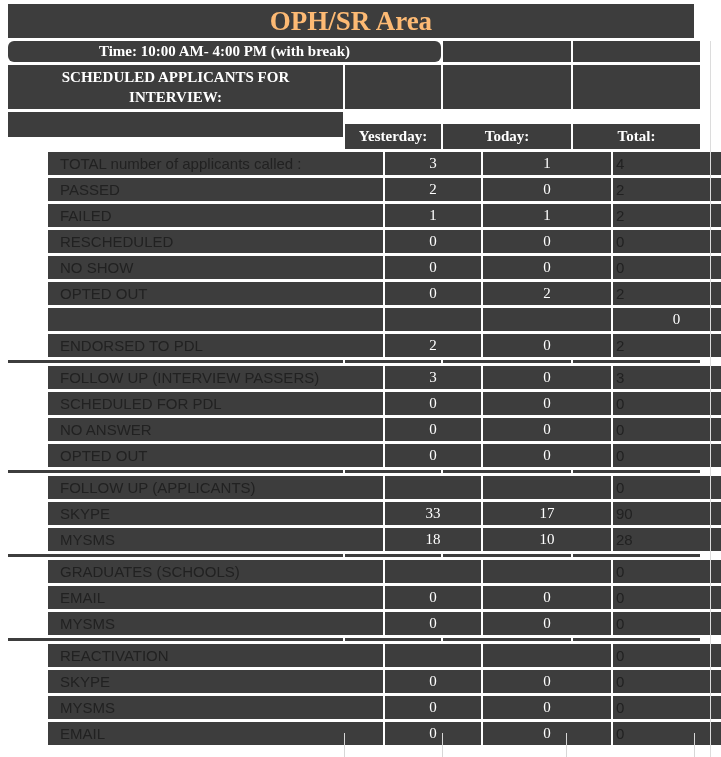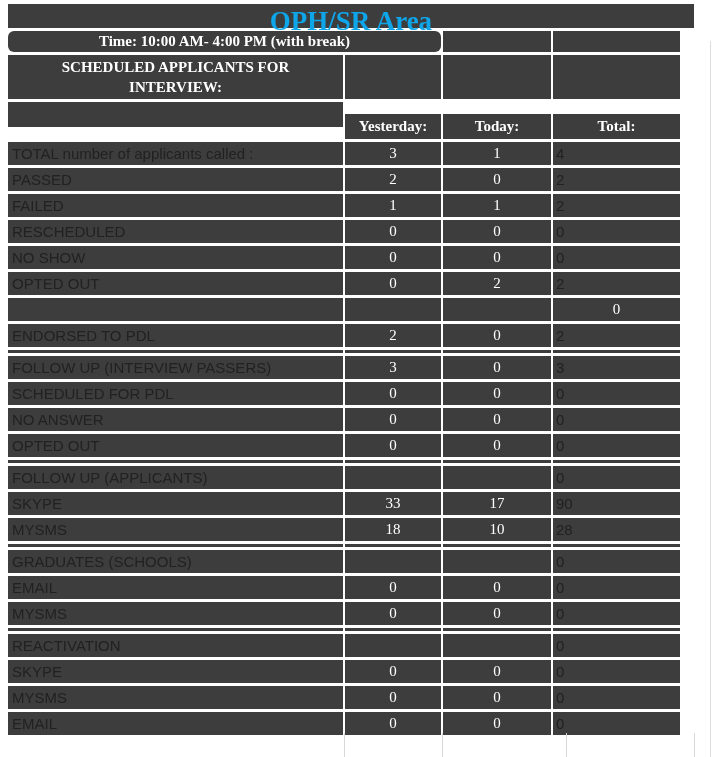--- a/index.html
+++ b/index.html
@@ -12,26 +12,26 @@
   }
   .sheet { position: absolute; top: 4px; left: 8px; width: 686px; }
 
   .row { display: flex; column-gap: 2px; margin-bottom: 3px; }
   .cell { background: #3d3d3d; box-sizing: border-box; flex: none; }
 
   .c-full  { width: 686px; }
   .c-merge { width: 433px; }
   .c-label { width: 335px; }
   .c-y     { width: 96px; }
-  .c-t     { width: 108px; }
+  .c-t     { width: 128px; }
   .c-tot   { width: 127px; }
 
   .title-cell {
-    height: 24px; line-height: 34px;
-    color: #0ea5e9; font-weight: bold; font-size: 27px;
+    height: 34px; line-height: 34px;
+    color: #fdba74; font-weight: bold; font-size: 27px;
     text-align: center;
   }
   .time-cell, .time-row .cell { height: 21px; }
   .time-cell {
     line-height: 21px; color: #ffffff; font-weight: bold;
     font-size: 15px; text-align: center; border-radius: 6px;
   }
   .sched-row .cell { height: 44px; }
   .sched-cell {
     display: flex; align-items: center; justify-content: center;
@@ -44,22 +44,22 @@
   .header-cell {
     line-height: 25px; color: #ffffff; font-weight: bold;
     font-size: 15px; text-align: center; margin-top: 12px;
   }
 
   .data-row .cell { height: 23px; }
   .label-cell {
     color: #212121;
     font-family: "Liberation Sans", sans-serif;
     font-size: 15px; line-height: 23px;
-    padding-left: 4px;
-    white-space: nowrap; overflow: hidden;
+    padding-left: 12px;
+    white-space: nowrap; overflow: hidden; margin-left: 40px;
   }
   .num-cell {
     color: #ffffff; font-size: 15px;
     text-align: center; line-height: 23px;
   }
   .total-cell {
     color: #212121;
     font-family: "Liberation Sans", sans-serif;
     font-size: 15px; line-height: 23px;
     padding-left: 3px;

